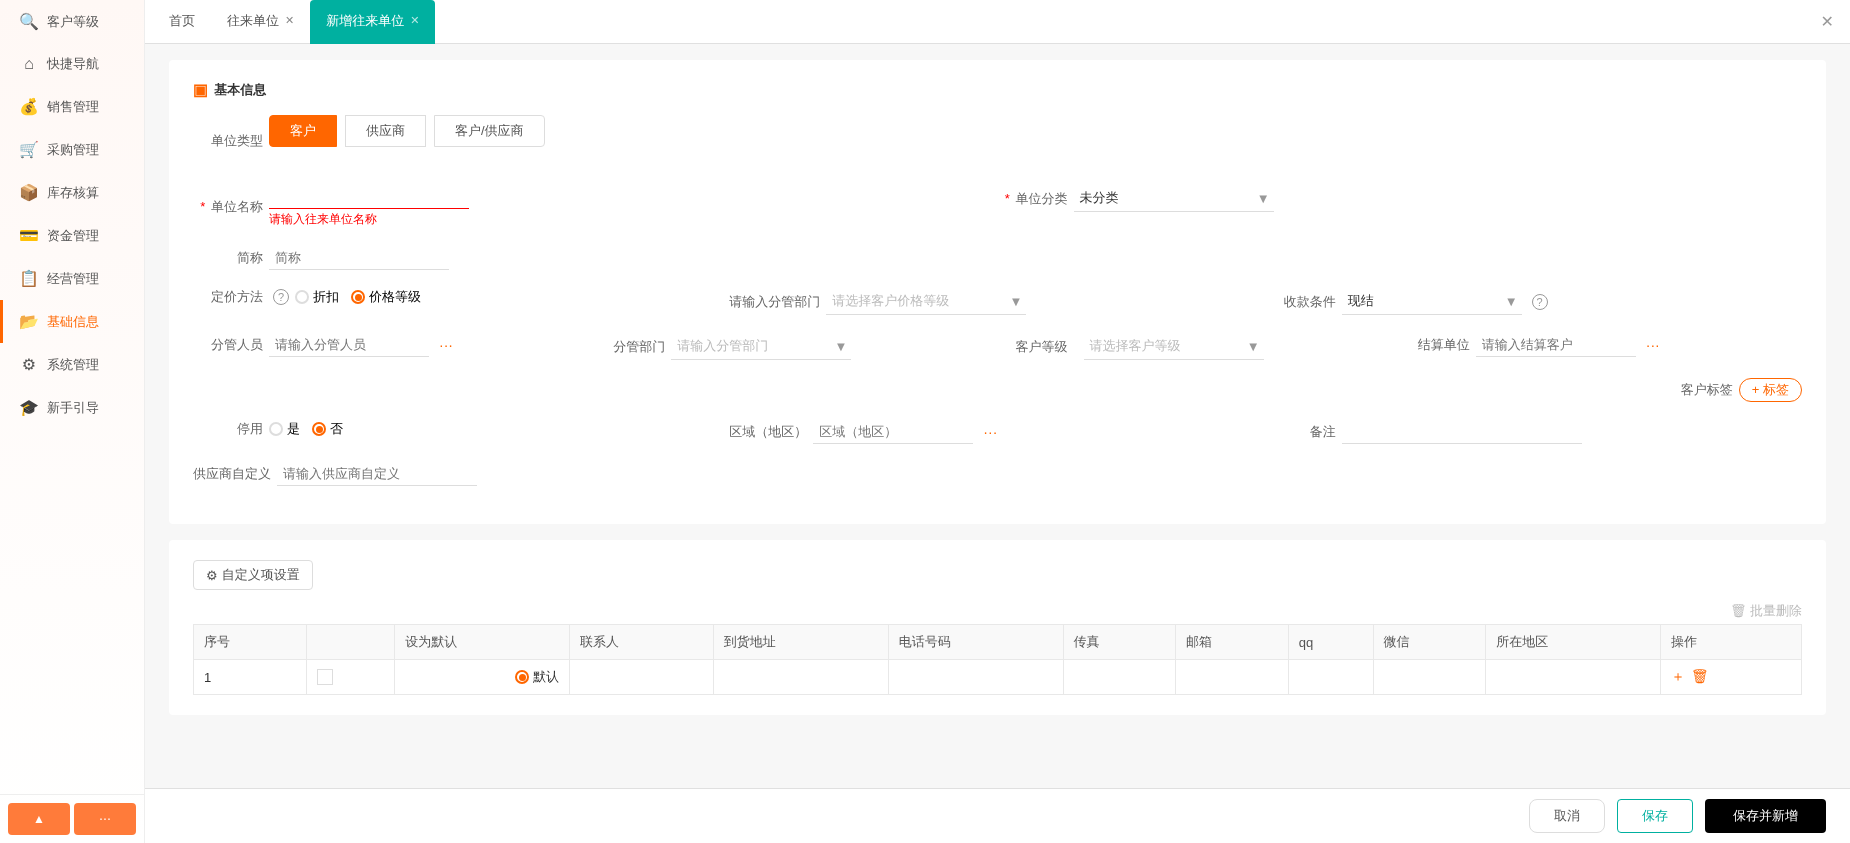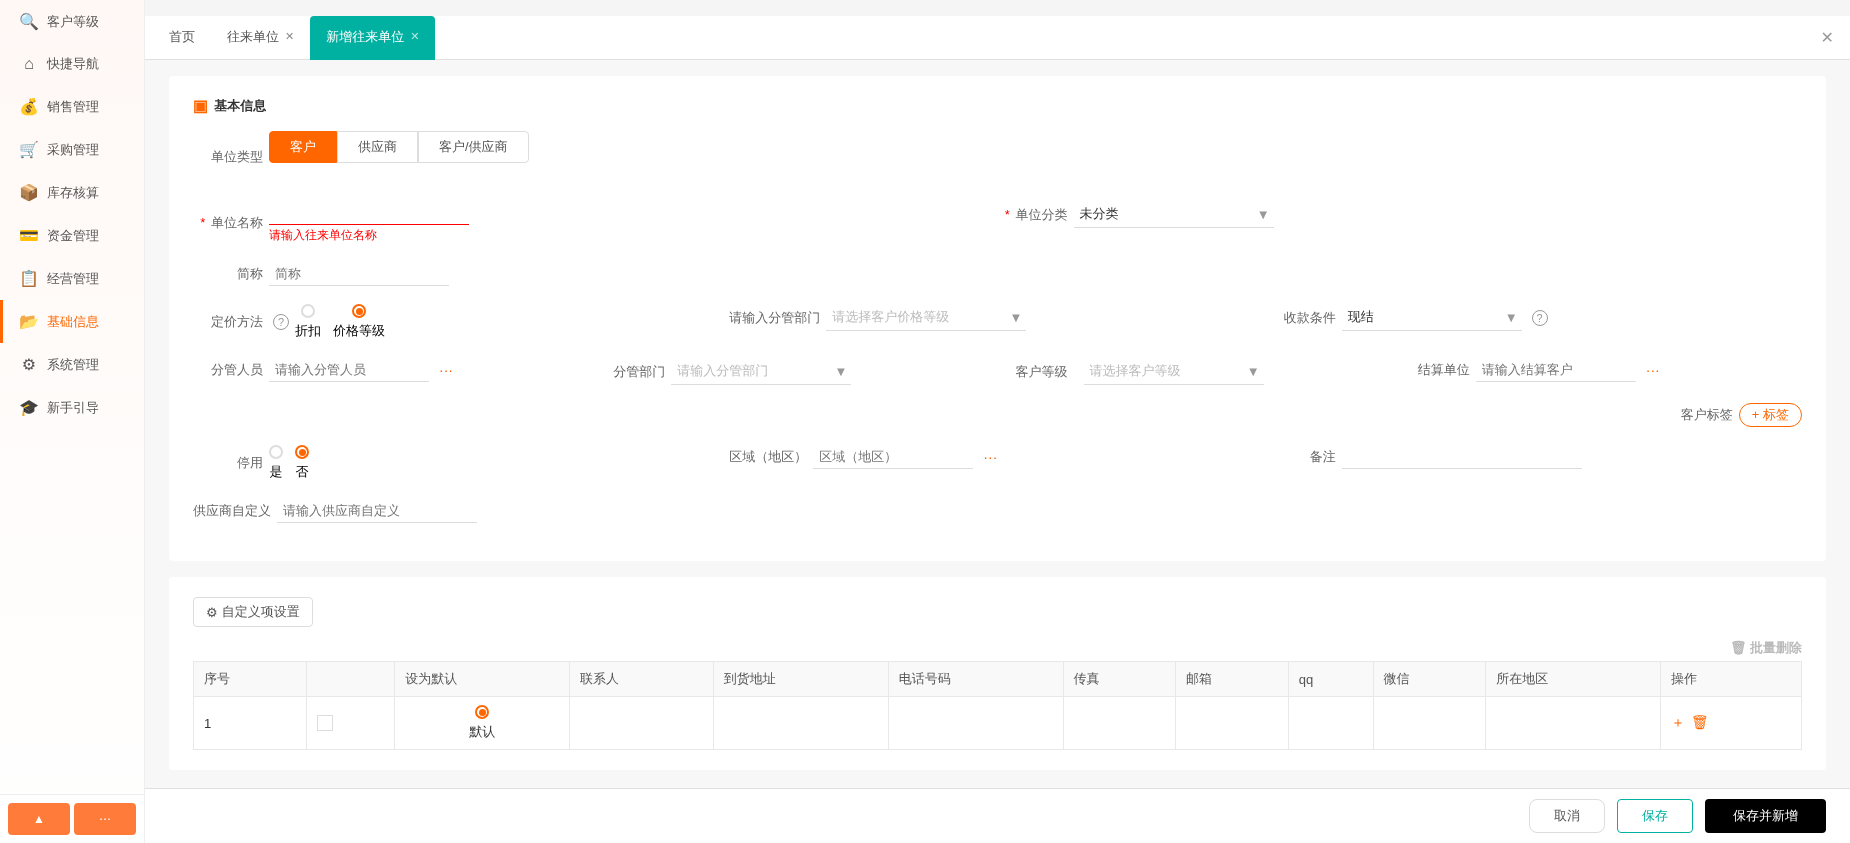--- a/index.html
+++ b/index.html
@@ -43,21 +43,20 @@
       cursor: pointer;
       font-size: 12px;
     }
 
     
     .main {
       flex: 1;
       display: flex;
       flex-direction: column;
       overflow: hidden;
-      margin-top: 16px;
     }
 
     
     .tab-bar {
       background: #fff;
       border-bottom: 1px solid #e0e0e0;
       display: flex;
       align-items: center;
       height: 44px;
       padding: 0 8px;
@@ -114,21 +113,21 @@
       border-radius: 4px;
       padding: 20px 24px;
       margin-bottom: 16px;
     }
 
     
     .unit-type-row {
       display: flex;
       align-items: flex-start;
       margin-bottom: 20px;
-      gap: 0;
+      gap: 8px;
     }
     .unit-type-btn {
       padding: 6px 20px;
       border: 1px solid #ddd;
       cursor: pointer;
       background: #fff;
       color: #555;
       font-size: 13px;
     }
     .unit-type-btn.active {
@@ -192,21 +191,20 @@
     .radio-group {
       display: flex;
       align-items: center;
       gap: 12px;
     }
     .radio-item {
       display: flex;
       align-items: center;
       gap: 4px;
       cursor: pointer;
-      flex-direction: column;
     }
     .radio-circle {
       width: 14px;
       height: 14px;
       border-radius: 50%;
       border: 2px solid #ddd;
       display: flex;
       align-items: center;
       justify-content: center;
     }
@@ -285,21 +283,20 @@
       border: 1px solid #e8e8e8;
       padding: 8px 10px;
       color: #333;
     }
     .batch-delete {
       text-align: right;
       color: #bbb;
       font-size: 12px;
       margin-bottom: 4px;
       cursor: pointer;
-      font-weight: bold;
     }
 
     
     .footer-bar {
       background: #fff;
       border-top: 1px solid #e0e0e0;
       padding: 10px 24px;
       display: flex;
       justify-content: flex-end;
       gap: 12px;

